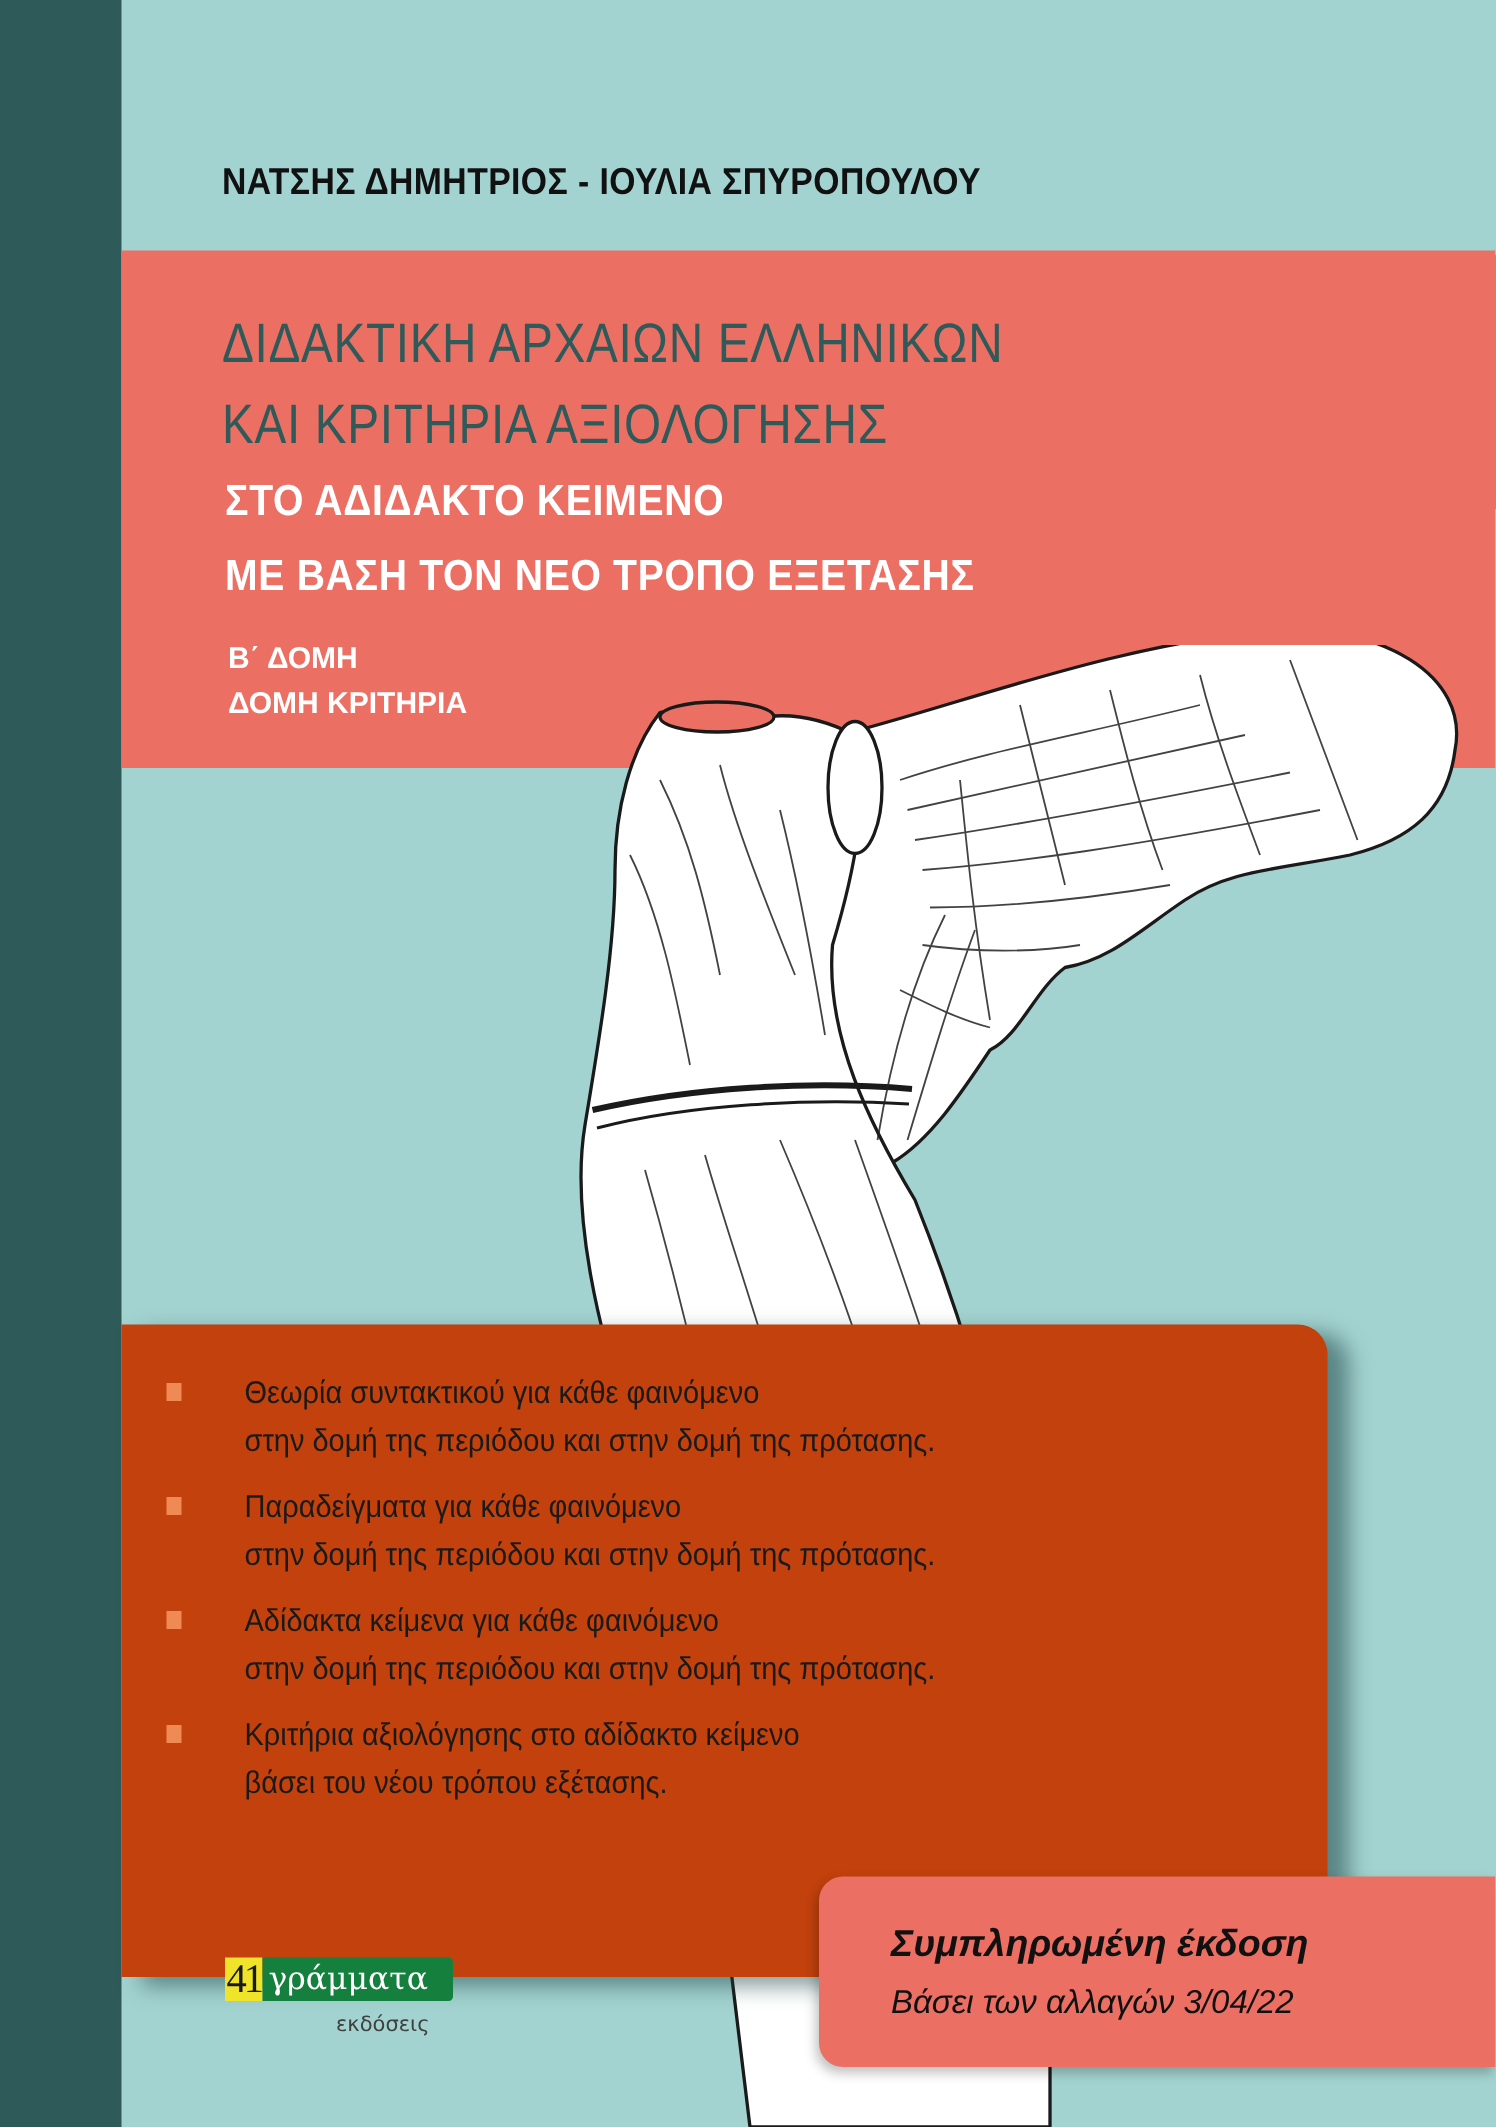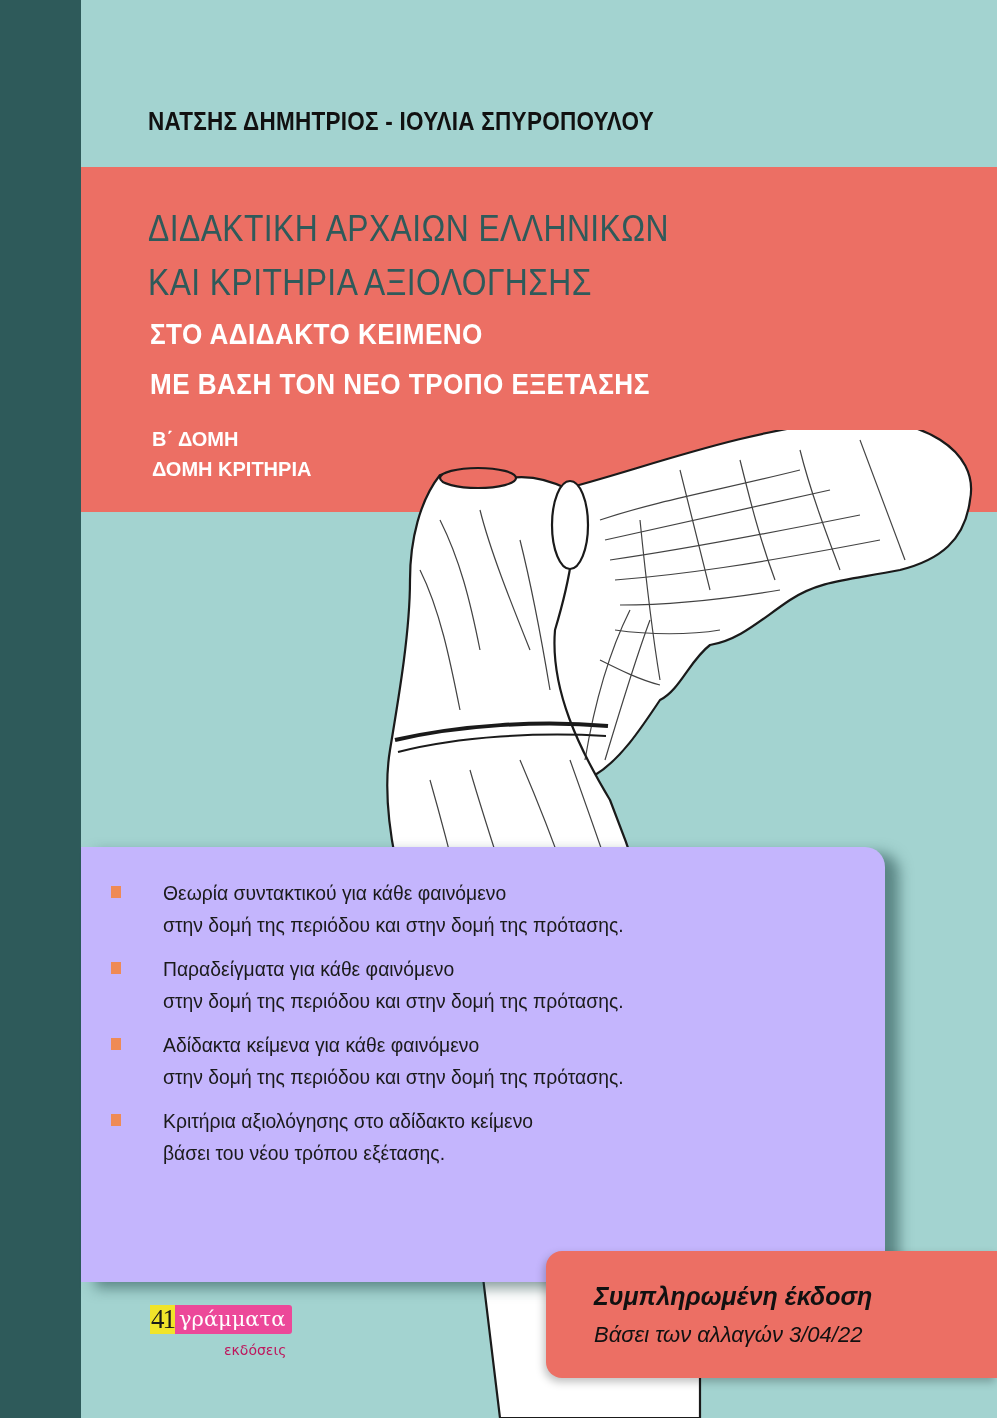--- a/index.html
+++ b/index.html
@@ -27,22 +27,22 @@
     font-family: "Liberation Sans", sans-serif; font-weight: bold; font-size: 29px;
     transform: scaleX(0.9); transform-origin: left; white-space: nowrap; letter-spacing: 0.5px;
   }
   .vol-line {
     position: absolute; left: 152px; color: #ffffff;
     font-family: "Liberation Sans", sans-serif; font-weight: bold; font-size: 20px;
     white-space: nowrap;
   }
   .statue { position: absolute; left: 380px; top: 430px; width: 617px; height: 988px; }
   .card {
-    position: absolute; left: 81px; top: 847px; width: 804px; height: 435px;
-    background: #c4b5fd; border-top-right-radius: 20px;
+    position: absolute; left: 81px; top: 883px; width: 804px; height: 435px;
+    background: #c2410c; border-top-right-radius: 20px;
     box-shadow: 14px 6px 14px rgba(30,70,70,0.55);
   }
   .bullets { position: absolute; left: 28px; top: 30px; width: 760px; }
   .bullet { position: relative; padding-left: 54px; margin-bottom: 12px; }
   .bullet .sq {
     position: absolute; left: 2px; top: 9px; width: 10px; height: 12px; background: #ef8a55;
   }
   .bullet .txt {
     font-family: "Liberation Sans", sans-serif; font-size: 21px; line-height: 32px; color: #1a1a1a;
     transform: scaleX(0.92); transform-origin: left; white-space: nowrap;
@@ -62,27 +62,27 @@
     font-family: "Liberation Sans", sans-serif; font-style: italic;
     font-size: 22px; color: #111; white-space: nowrap;
   }
   .logo { position: absolute; left: 150px; top: 1305px; }
   .logo-num {
     display: inline-block; background: #f0e42a; color: #1a1a1a;
     font-family: "Liberation Serif", serif; font-size: 27px; line-height: 29px; padding: 0 1px;
     vertical-align: top; letter-spacing: -2px;
   }
   .logo-word {
-    display: inline-block; background: #ec4899; color: #ffffff;
+    display: inline-block; background: #15803d; color: #ffffff;
     font-family: "DejaVu Serif", serif; font-size: 21px; line-height: 29px;
-    padding: 0 7px 0 4px; border-radius: 0 3px 3px 0; vertical-align: top;
+    padding: 0 17px 0 4px; border-radius: 0 3px 3px 0; vertical-align: top;
   }
   .logo-sub {
     position: absolute; left: 74px; top: 37px;
-    font-family: "DejaVu Sans", sans-serif; font-size: 14px; color: #be185d; white-space: nowrap;
+    font-family: "DejaVu Sans", sans-serif; font-size: 14px; color: #404040; white-space: nowrap;
   }
 </style>
 </head>
 <body>
 
 <div class="spine"></div>
 
 <div class="authors">ΝΑΤΣΗΣ ΔΗΜΗΤΡΙΟΣ - ΙΟΥΛΙΑ ΣΠΥΡΟΠΟΥΛΟΥ</div>
 
 <div class="banner"></div>

